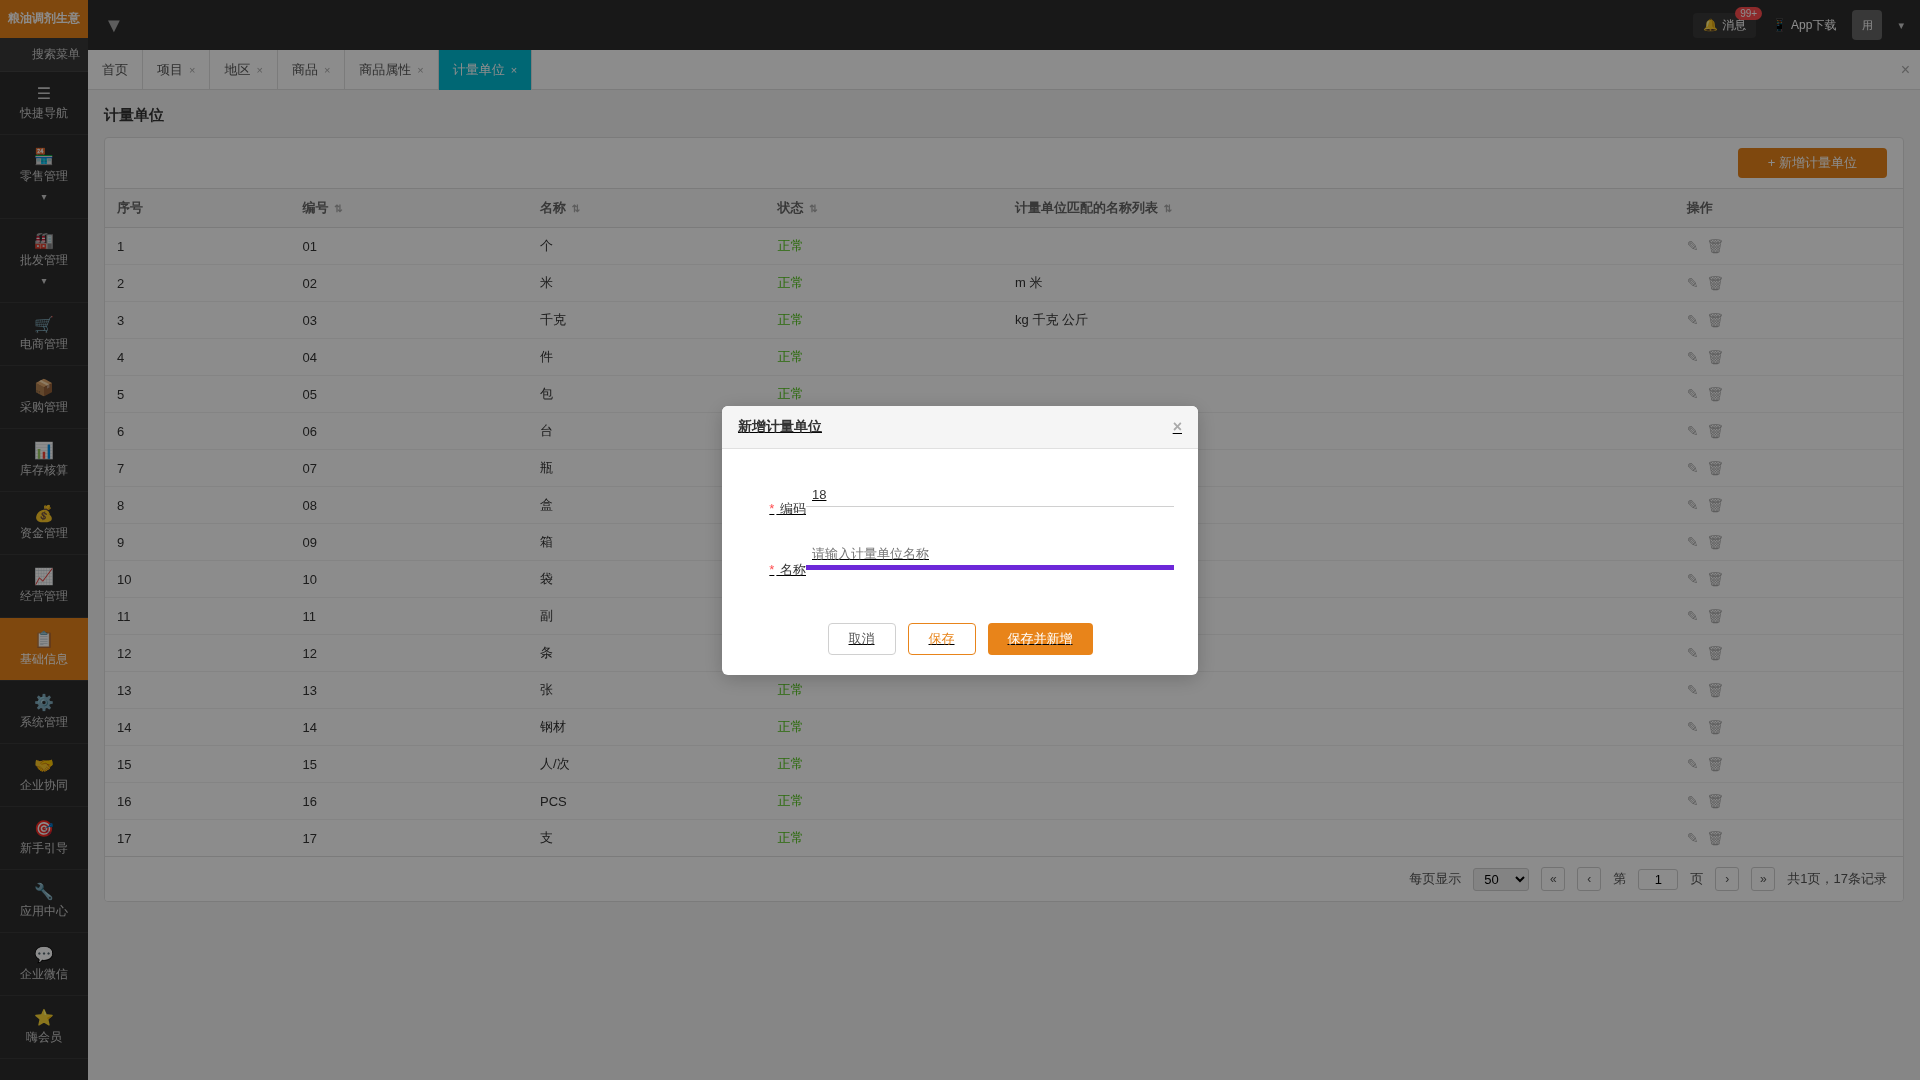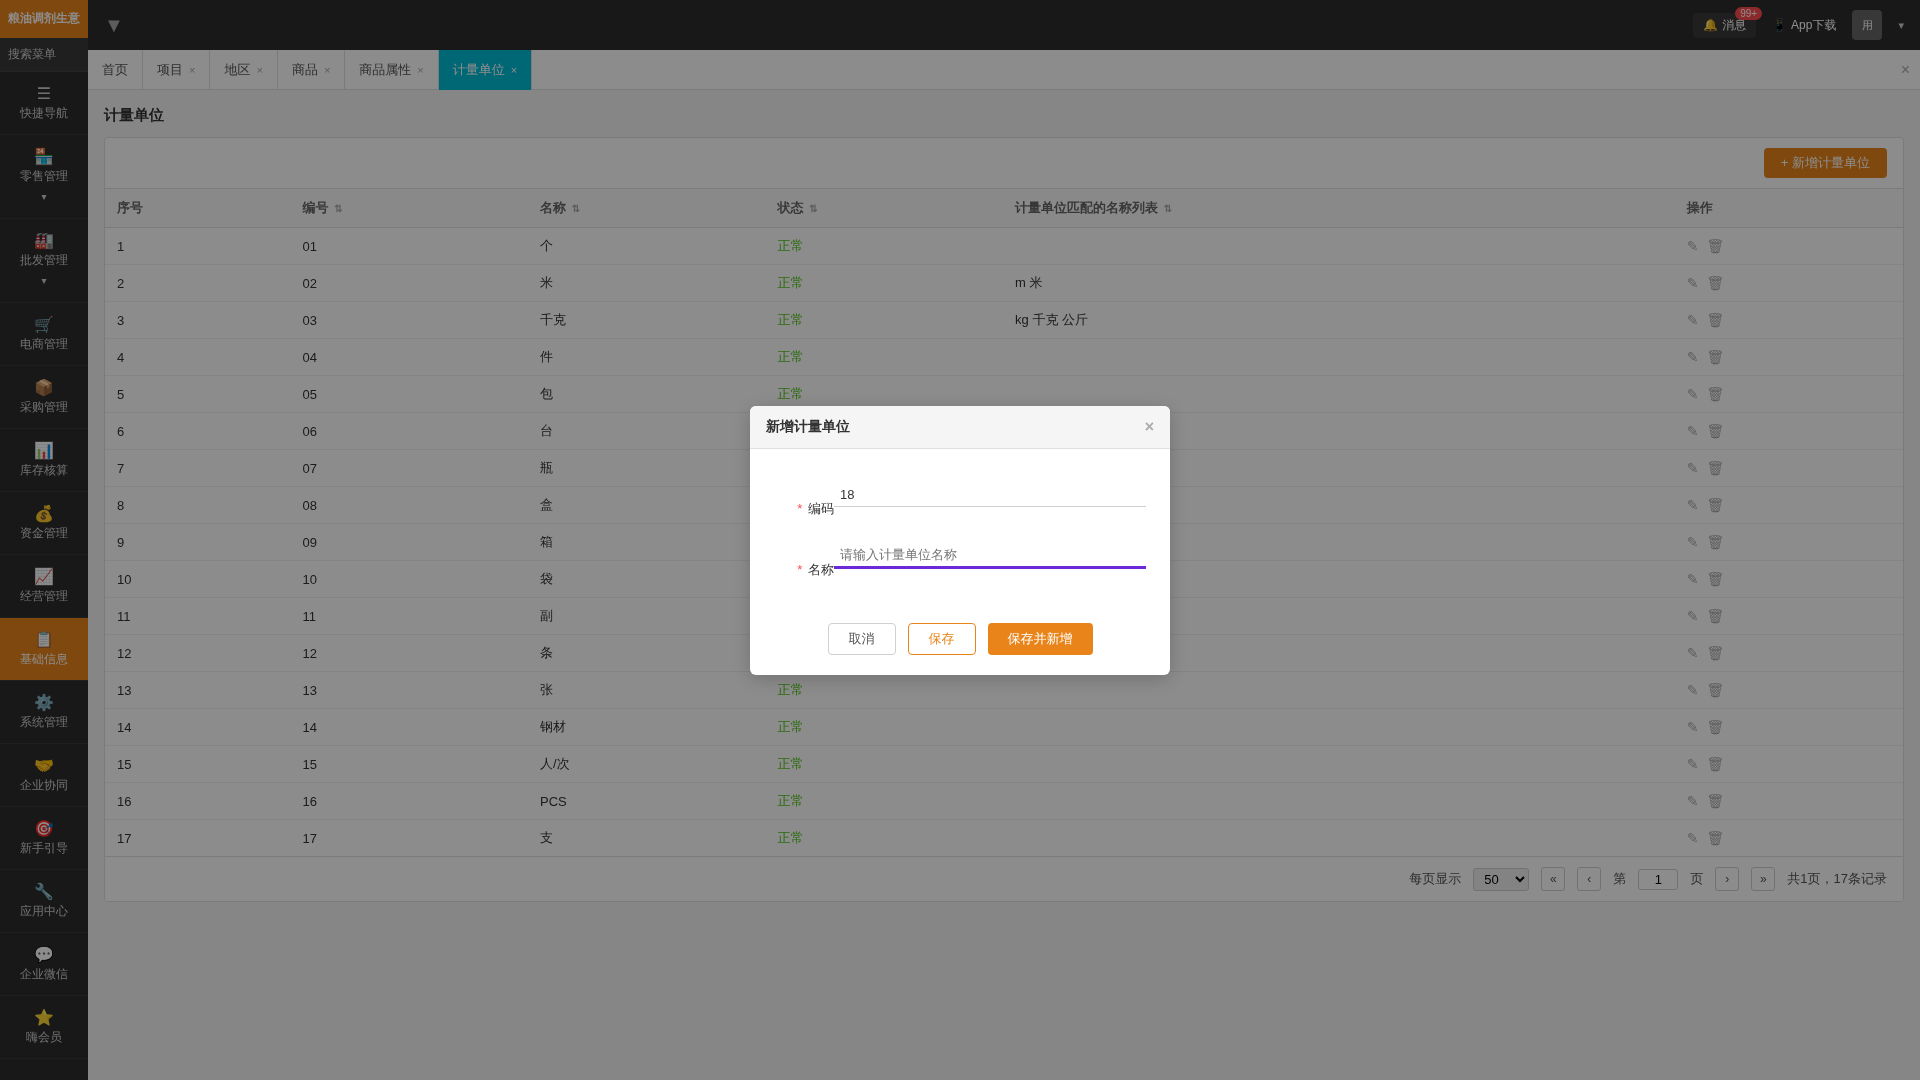--- a/index.html
+++ b/index.html
@@ -23,21 +23,21 @@
       color: white;
       font-size: 12px;
       font-weight: bold;
       padding: 4px;
       text-align: center;
       line-height: 1.3;
     }
     .sidebar-search {
       background: #3a3a3a;
       padding: 8px;
-      text-align: left;
+      text-align: right;
       color: #ccc;
       font-size: 12px;
       cursor: pointer;
       border-bottom: 1px solid #444;
     }
     .sidebar-item {
       color: #ccc;
       font-size: 12px;
       padding: 12px 4px;
       text-align: center;
@@ -193,21 +193,21 @@
     .table-toolbar {
       display: flex;
       justify-content: flex-end;
       padding: 10px 16px;
       border-bottom: 1px solid #e0e0e0;
     }
     .add-btn {
       background: #e8841a;
       color: white;
       border: none;
-      padding: 6px 17px;
+      padding: 6px 30px;
       border-radius: 4px;
       font-size: 13px;
       cursor: pointer;
     }
     table {
       width: 100%;
       border-collapse: collapse;
     }
     thead tr {
       background: #fafafa;
@@ -288,23 +288,24 @@
       top: 0; left: 0; right: 0; bottom: 0;
       background: rgba(0,0,0,0.45);
       display: flex;
       align-items: center;
       justify-content: center;
       z-index: 1000;
     }
     .modal {
       background: white;
       border-radius: 6px;
-      width: 420px;
+      width: 476px;
       box-shadow: 0 4px 20px rgba(0,0,0,0.2);
       overflow: hidden;
+      text-decoration: underline;
     }
     .modal-header {
       background: #f5f5f5;
       padding: 12px 16px;
       font-size: 14px;
       font-weight: bold;
       color: #333;
       display: flex;
       align-items: center;
       justify-content: space-between;
@@ -336,21 +337,21 @@
     .form-input {
       flex: 1;
       border: none;
       border-bottom: 1px solid #d0d0d0;
       padding: 4px 6px;
       font-size: 13px;
       outline: none;
       color: #333;
     }
     .form-input.active-input {
-      border-bottom: 3px solid #6d28d9;
+      border-bottom: 5px solid #6d28d9;
     }
     .modal-footer {
       display: flex;
       justify-content: center;
       gap: 12px;
       padding: 12px 16px 20px;
     }
     .btn-cancel {
       border: 1px solid #d0d0d0;
       background: white;

